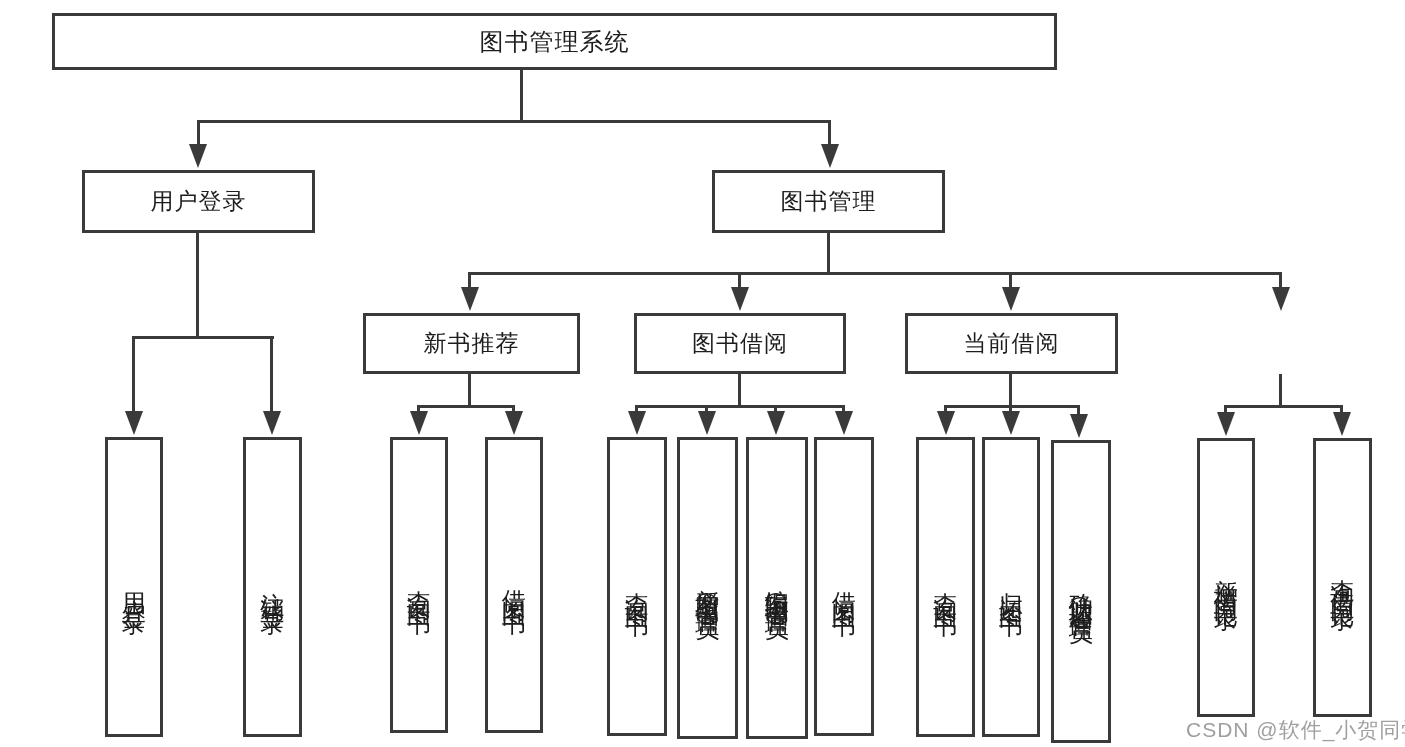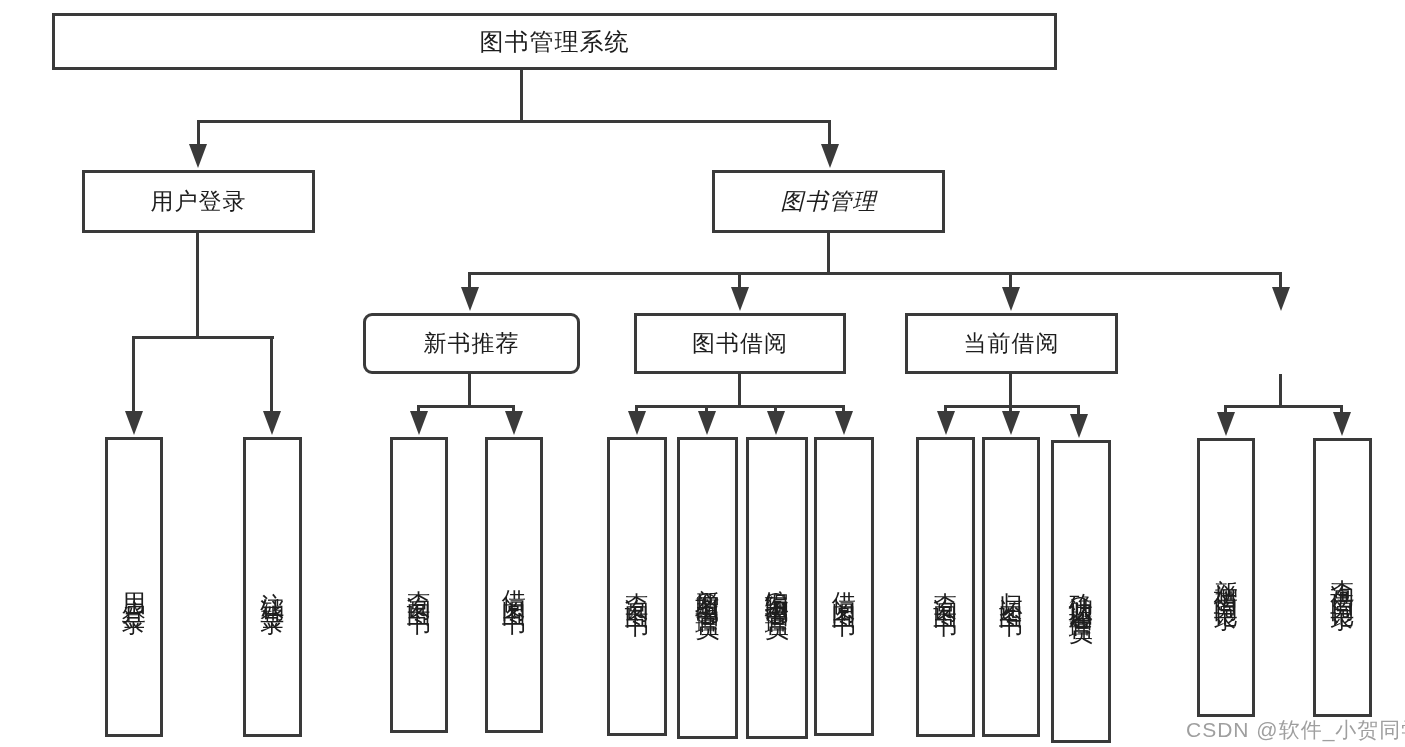--- a/index.html
+++ b/index.html
@@ -69,21 +69,21 @@
   <div class="vline" style="left:520px; top:70px; height:50px;"></div>
   <div class="hline" style="left:197px; top:120px; width:634px;"></div>
   <div class="vline" style="left:197px; top:120px; height:26px;"></div>
   <div class="ahead" style="left:189px; top:144px;"></div>
   <div class="vline" style="left:828px; top:120px; height:26px;"></div>
   <div class="ahead" style="left:821px; top:144px;"></div>
 
   <div class="box" style="left:82px; top:170px; width:233px; height:63px;">
     <span class="hlabel">用户登录</span>
   </div>
-  <div class="box" style="left:712px; top:170px; width:233px; height:63px;font-style:italic;">
+  <div class="box" style="left:712px; top:170px; width:233px; height:63px;">
     <span class="hlabel">图书管理</span>
   </div>
 
   <div class="vline" style="left:196px; top:233px; height:103px;"></div>
   <div class="hline" style="left:133px; top:336px; width:141px;"></div>
   <div class="vline" style="left:132px; top:336px; height:75px;"></div>
   <div class="ahead" style="left:125px; top:411px;"></div>
   <div class="vline" style="left:270px; top:336px; height:75px;"></div>
   <div class="ahead" style="left:263px; top:411px;"></div>
 
@@ -91,21 +91,21 @@
   <div class="hline" style="left:469px; top:272px; width:812px;"></div>
   <div class="vline" style="left:468px; top:272px; height:15px;"></div>
   <div class="ahead" style="left:461px; top:287px;"></div>
   <div class="vline" style="left:738px; top:272px; height:15px;"></div>
   <div class="ahead" style="left:731px; top:287px;"></div>
   <div class="vline" style="left:1009px; top:272px; height:15px;"></div>
   <div class="ahead" style="left:1002px; top:287px;"></div>
   <div class="vline" style="left:1279px; top:272px; height:15px;"></div>
   <div class="ahead" style="left:1272px; top:287px;"></div>
 
-  <div class="box" style="left:363px; top:313px; width:217px; height:61px;border-radius:9px;">
+  <div class="box" style="left:363px; top:313px; width:217px; height:61px;">
     <span class="hlabel">新书推荐</span>
   </div>
   <div class="box" style="left:905px; top:313px; width:213px; height:61px;">
     <span class="hlabel">当前借阅</span>
   </div>
   <div class="box" style="left:634px; top:313px; width:212px; height:61px;">
     <span class="hlabel">图书借阅</span>
   </div>
 
   <div class="vline" style="left:468px; top:374px; height:31px;"></div>

